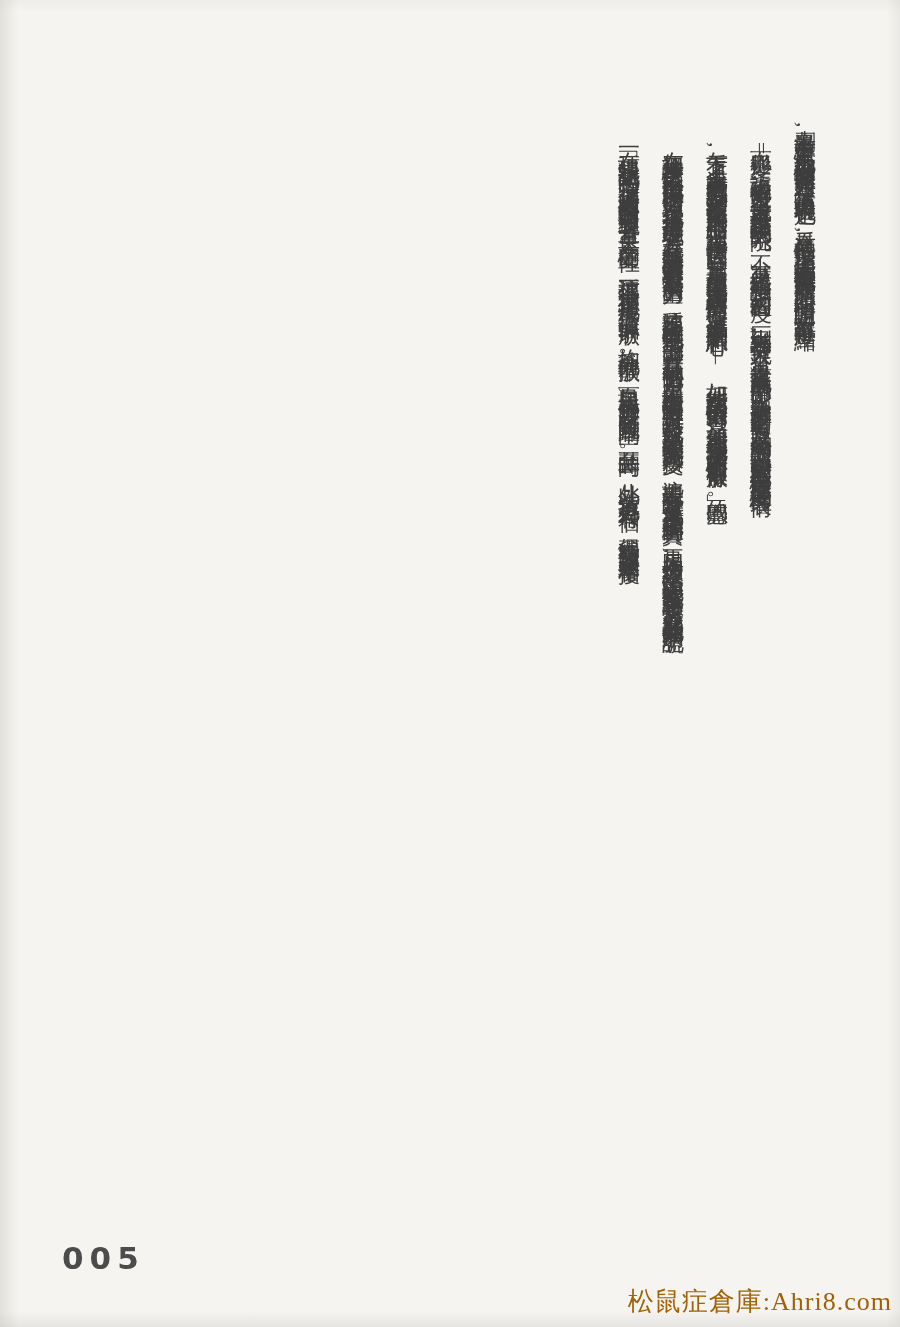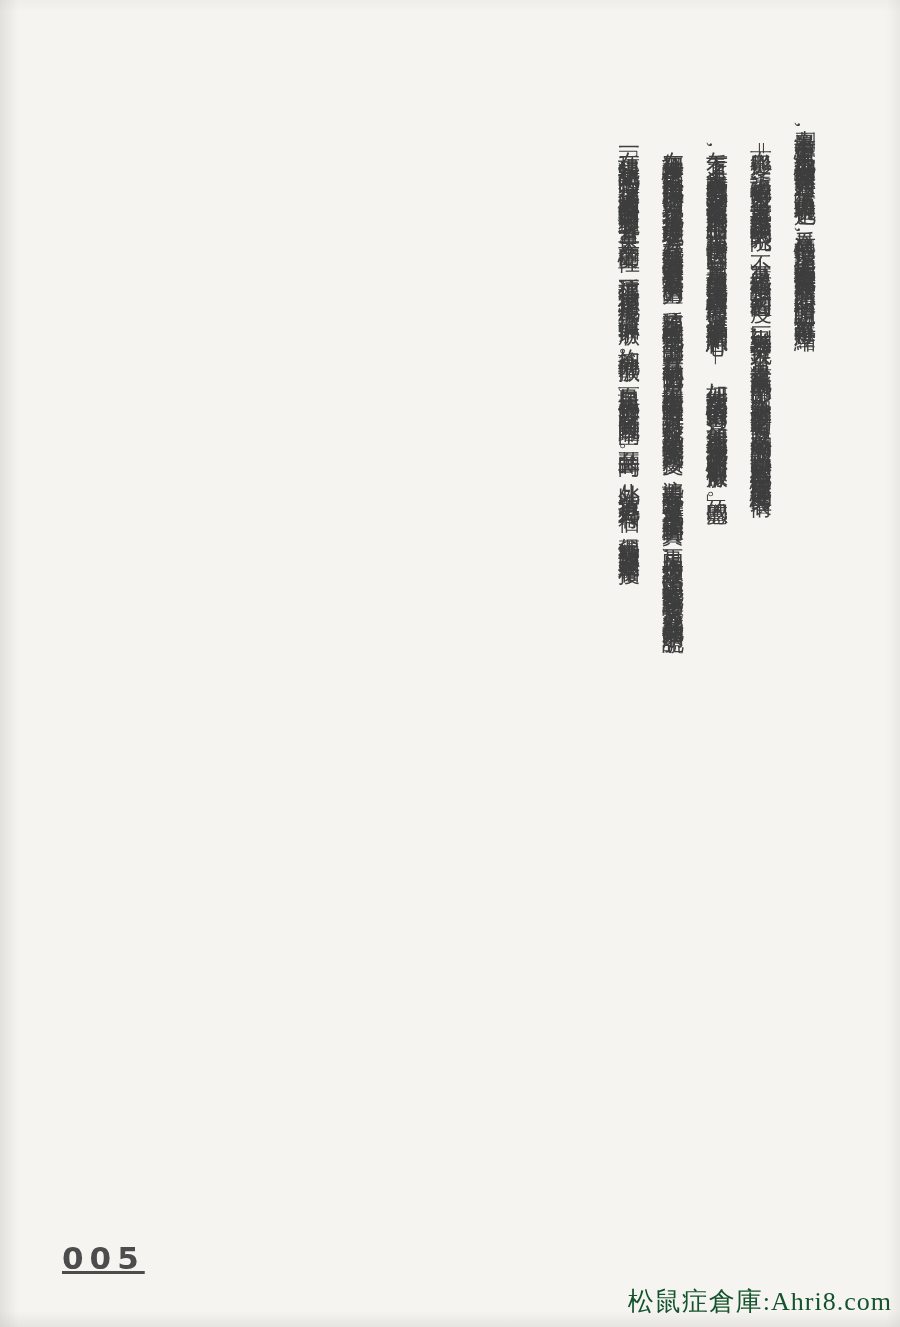--- a/index.html
+++ b/index.html
@@ -49,29 +49,28 @@
   }
   .page-number {
     position: absolute;
     left: 62px;
     top: 1240px;
     font-family: "DejaVu Sans", "Liberation Sans", sans-serif;
     font-weight: bold;
     font-size: 31px;
     letter-spacing: 6px;
     color: #4c4c4c;
-    text-decoration: underline;
   }
   .watermark {
     position: absolute;
     right: 8px;
     top: 1284px;
     font-family: "Liberation Serif", "DejaVu Serif", serif;
     font-size: 26px;
-    color: #14532d;
+    color: #a16207;
     letter-spacing: 1px;
     white-space: nowrap;
   }
 </style>
 </head>
 <body>
 
 <div class="scan-vignette"></div>
 
 <div class="text-block">

